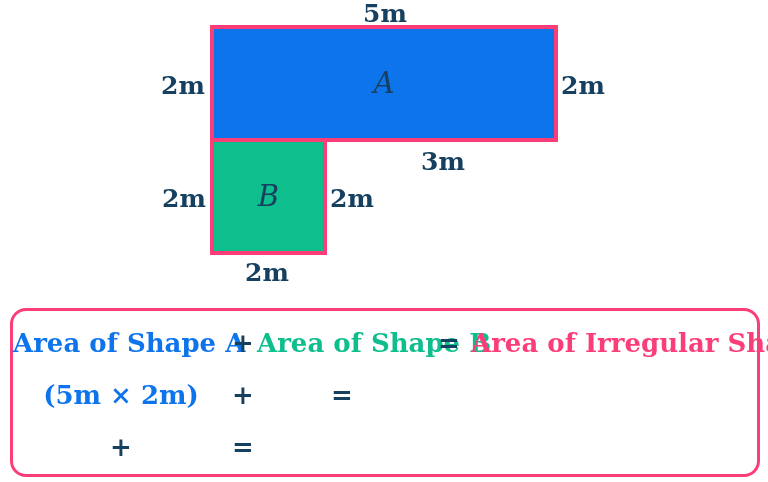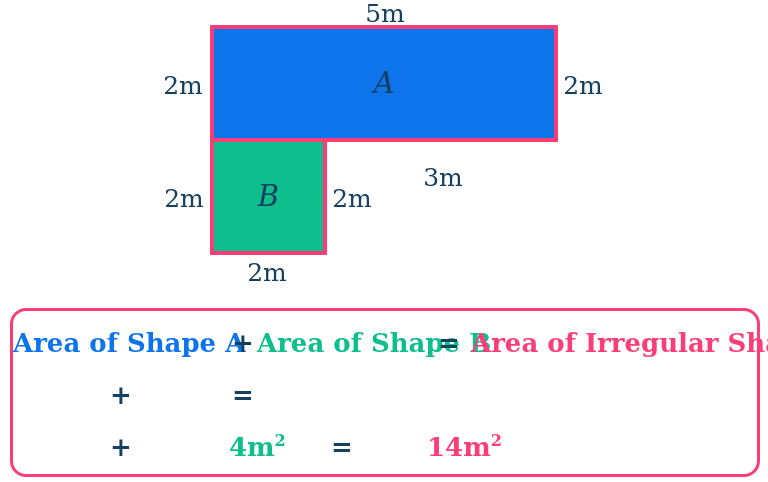--- a/index.html
+++ b/index.html
@@ -12,21 +12,21 @@
 
   
   .rect { position:absolute; border:4px solid var(--pink,#fb3d78); display:flex; align-items:center; justify-content:center; }
   .rect-a { left:210px; top:25px;  width:348px; height:117px; background:var(--blue,#0d74ec); }
   .rect-b { left:210px; top:138px; width:117px; height:117px; background:var(--green,#0ebe8d); }
   .shape-label {
     font-style:italic; font-size:29px; color:var(--navy,#16405f); line-height:1;
   }
   .dim {
     position:absolute; transform:translate(-50%,-50%);
-    font-weight:normal; font-size:25px; color:var(--navy,#16405f);
+    font-weight:bold; font-size:25px; color:var(--navy,#16405f);
     white-space:nowrap; line-height:1;
   }
 
   
   .formula-box {
     position:absolute; left:10px; top:308px; width:750px; height:169px;
     border:3px solid var(--pink,#fb3d78); border-radius:16px;
     padding-top:6px; background:var(--background,#fff);
   }
   .frow {
@@ -49,43 +49,42 @@
     <div class="rect rect-a">
       <span class="shape-label">A</span>
     </div>
     <div class="rect rect-b">
       <span class="shape-label">B</span>
     </div>
 
     <span class="dim" style="left:385px; top:13px;">5m</span>
     <span class="dim" style="left:183px; top:85px;">2m</span>
     <span class="dim" style="left:583px; top:85px;">2m</span>
-    <span class="dim" style="left:443px; top:177px;">3m</span>
+    <span class="dim" style="left:443px; top:161px;">3m</span>
     <span class="dim" style="left:184px; top:198px;">2m</span>
     <span class="dim" style="left:352px; top:198px;">2m</span>
     <span class="dim" style="left:267px; top:272px;">2m</span>
   </div>
 
   <div class="formula-box">
 
     <div class="frow">
       <span class="cell blue">Area of Shape A</span>
       <span class="cell navy">+</span>
       <span class="cell green">Area of Shape B</span>
       <span class="cell navy">=</span>
       <span class="cell pink">Area of Irregular Shape</span>
     </div>
 
     <div class="frow">
+      <span class="cell blue">(5m × 2m)</span>
       <span class="cell navy">+</span>
       <span class="cell navy">=</span>
       <span class="cell pink"></span>
     </div>
 
     <div class="frow">
       <span class="cell navy">+</span>
-      <span class="cell green"><span>4m</span><sup>2</sup></span>
       <span class="cell navy">=</span>
-      <span class="cell pink"><span>14m</span><sup>2</sup></span>
     </div>
 
   </div>
 </div>
 
 </body></html>

